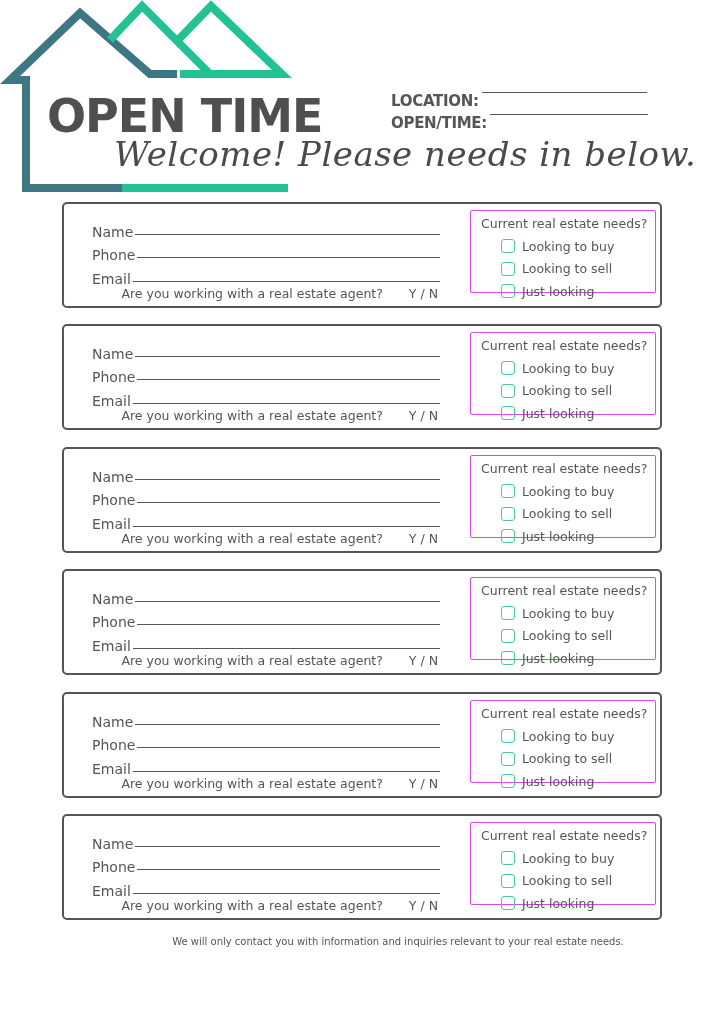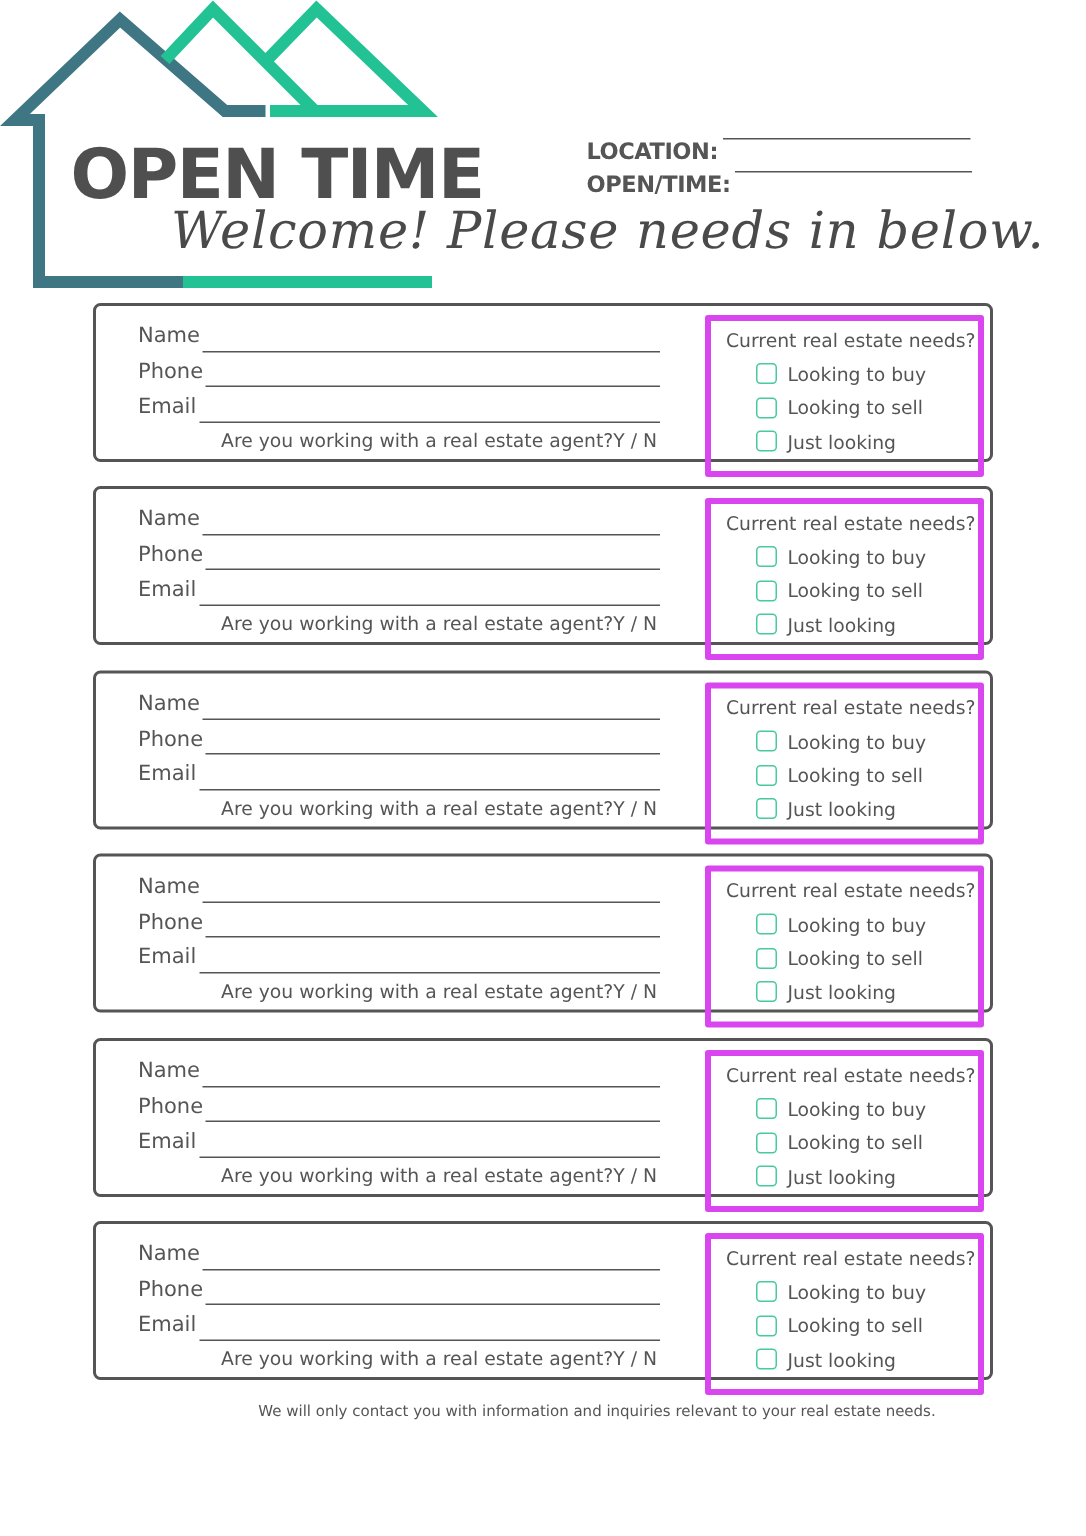--- a/index.html
+++ b/index.html
@@ -5,25 +5,25 @@
   html,body{margin:0;padding:0;background:#fff;}
   body{width:724px;height:1024px;position:relative;overflow:hidden;font-family:"DejaVu Sans",sans-serif;color:#555;}
   .logo{position:absolute;left:0;top:0;width:300px;height:200px;}
   .title{position:absolute;left:47px;top:88px;font-family:"DejaVu Sans",sans-serif;font-weight:bold;font-size:46px;letter-spacing:-1px;color:#4f4f4f;line-height:56px;}
   .meta{position:absolute;left:391px;top:92px;font-weight:bold;font-size:15px;color:#555;letter-spacing:-0.3px;}
   .meta .row{display:flex;height:22px;}
   .meta .line{border-bottom:1.5px solid #555;height:0;margin-left:3px;margin-bottom:5px;}
   .welcome{position:absolute;left:114px;top:134px;font-family:"DejaVu Serif",serif;font-style:italic;font-size:34px;color:#4a4a4a;letter-spacing:0.5px;}
   .card{position:absolute;left:62px;width:600px;height:106px;border:2.5px solid #555;border-radius:5px;box-sizing:border-box;}
   .fields{position:absolute;left:28px;top:12px;width:348px;}
-  .field{display:flex;height:23.5px;font-size:14px;color:#555;}
+  .field{display:flex;align-items:flex-end;height:23.5px;font-size:14px;color:#555;}
   .field .ln{flex:1;border-bottom:1.3px solid #555;margin-left:2px;margin-bottom:5px;}
   .agent{position:absolute;right:222px;top:82px;font-size:12.5px;color:#555;white-space:nowrap;}
-  .agent .yn{margin-left:0;}
-  .needs{position:absolute;left:406px;top:6px;width:186px;height:108px;border:4px solid #d946ef;border-radius:2px;box-sizing:border-box;padding:5px 0 0 10px;}
+  .agent .yn{margin-left:26px;}
+  .needs{position:absolute;left:406px;top:6px;width:186px;height:83px;border:1px solid #d946ef;border-radius:2px;box-sizing:border-box;padding:5px 0 0 10px;}
   .needs .q{font-size:12.5px;color:#555;margin-bottom:4px;}
   .opt{display:flex;align-items:center;height:22.5px;font-size:12.5px;color:#555;padding-left:20px;}
   .box{width:14px;height:14px;border:1.5px solid #47c9a2;border-radius:3px;margin-right:7px;box-sizing:border-box;}
   .footer{position:absolute;left:0;width:724px;top:936px;text-align:center;font-size:10px;color:#555;padding-left:36px;}
 </style>
 </head>
 <body>
 
 <svg class="logo" viewBox="0 0 300 200">
   <polyline points="122,188 26,188 26,80 10,80 80,13 150,74 177,74" fill="none" stroke="#3e7683" stroke-width="8" stroke-linejoin="miter"></polyline>

